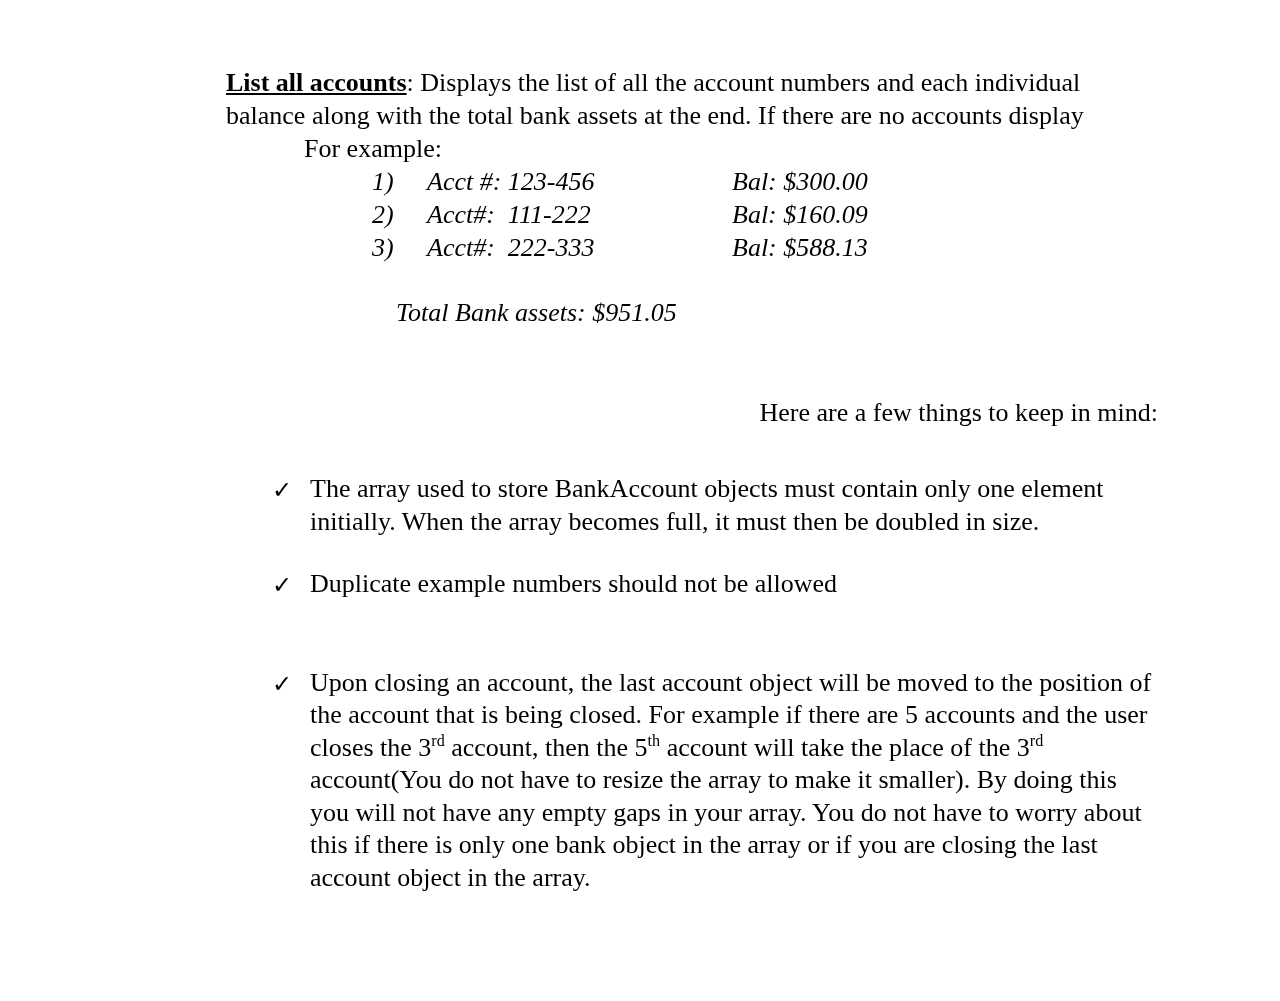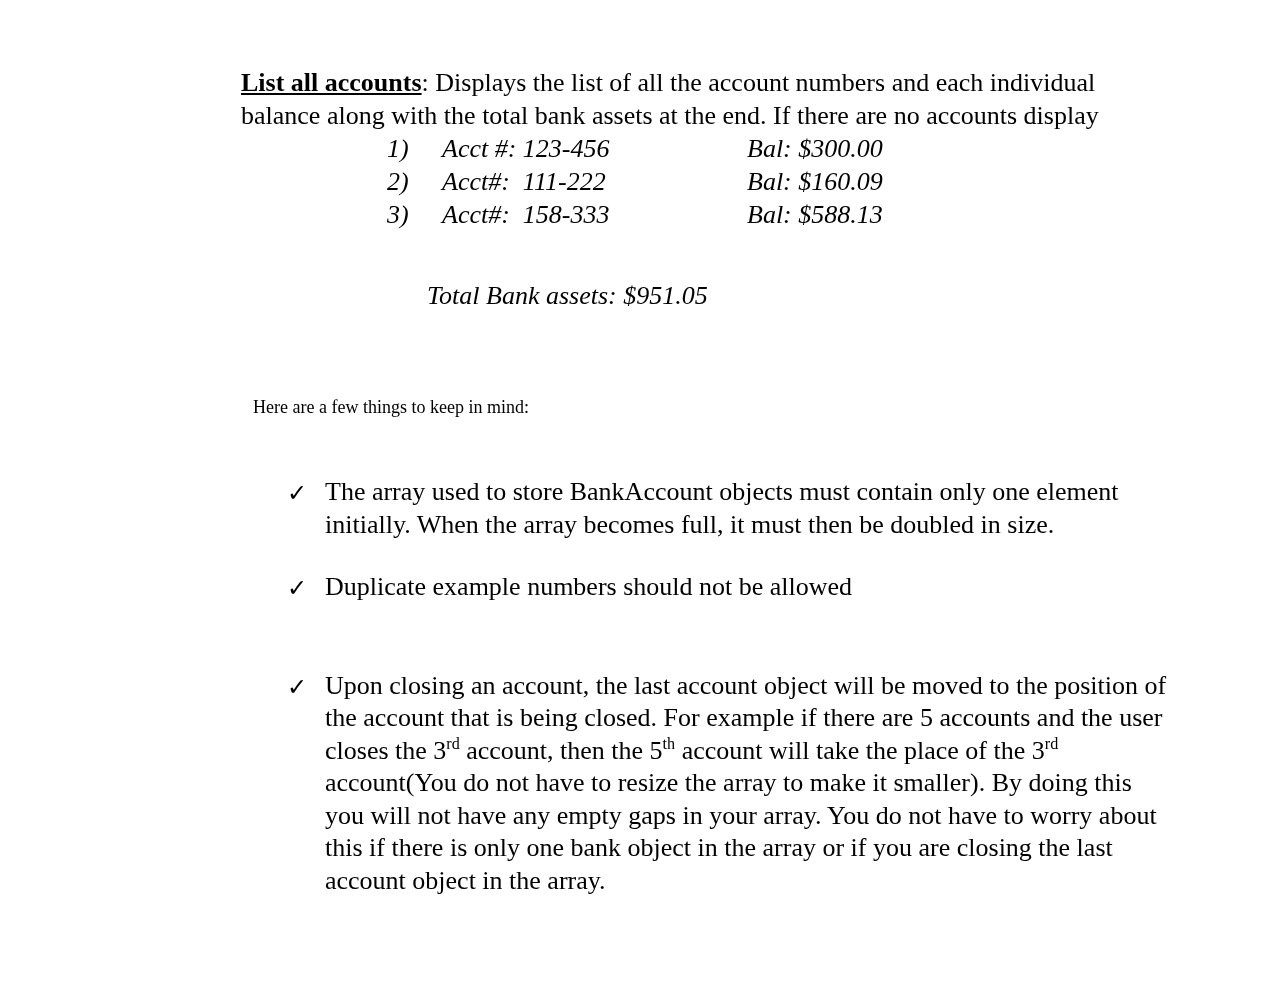--- a/index.html
+++ b/index.html
@@ -13,21 +13,21 @@
     height: 1001px;
     position: relative;
     overflow: hidden;
     font-family: "Liberation Serif", "DejaVu Serif", serif;
     color: #000000;
     -webkit-font-smoothing: antialiased;
   }
 
   .page {
     position: absolute;
-    left: 15px;
+    left: 0;
     top: 0;
     width: 1188px;
     height: 1001px;
     background: #ffffff;
   }
 
   
   .content {
     position: absolute;
     left: 226px;
@@ -86,30 +86,31 @@
     margin-top: 40px;
   }
   .acct-table td.bal {
     width: auto;
   }
 
   .total-line {
     font-size: 26px;
     line-height: 33px;
     font-style: italic;
-    margin: 16px;
+    margin: 0;
     padding-left: 170px;
     padding-top: 32px;
   }
 
   .keep-in-mind {
-    font-size: 18px;
-    line-height: 33px;
-    margin: 12px;
+    font-size: 26px;
+    line-height: 33px;
+    margin: 4px;
     padding-top: 63px;
+    text-align: right;
   }
 
   
   .bullets {
     margin: 0;
     padding: 0;
     list-style: none;
     padding-top: 32px;
   }
   .bullet {
@@ -147,36 +148,37 @@
 </style>
 </head>
 <body>
 
 <div class="page">
   <div class="content">
 
     <p class="para"><span class="bold-underline">List all accounts</span><span>: Displays the list of all the account numbers and each individual balance along with the total bank assets at the end. If there are no accounts display</span></p>
 
 
+    <p class="for-example">For example:</p>
 
     <table class="acct-table">
       <tbody>
         <tr>
           <td class="num">1)</td>
           <td class="acct">Acct #: 123-456</td>
           <td class="bal">Bal: $300.00</td>
         </tr>
         <tr>
           <td class="num">2)</td>
           <td class="acct">Acct#:  111-222</td>
           <td class="bal">Bal: $160.09</td>
         </tr>
         <tr>
           <td class="num">3)</td>
-          <td class="acct">Acct#:  158-333</td>
+          <td class="acct">Acct#:  222-333</td>
           <td class="bal">Bal: $588.13</td>
         </tr>
       </tbody>
     </table>
 
     <p class="total-line">Total Bank assets: $951.05</p>
 
     <p class="keep-in-mind">Here are a few things to keep in mind:</p>
 
     <ul class="bullets">

